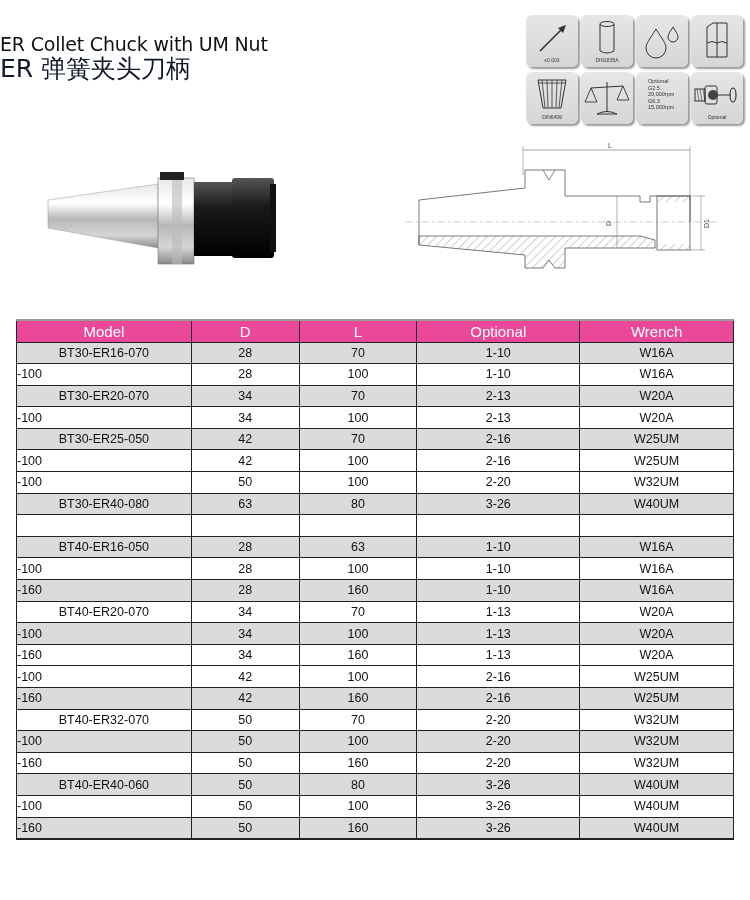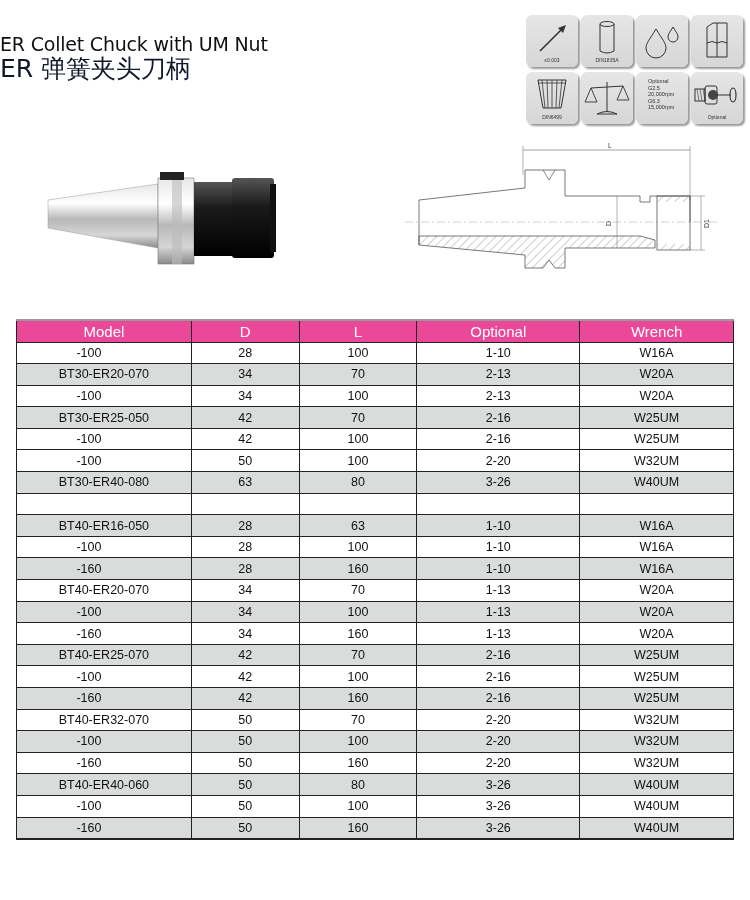--- a/index.html
+++ b/index.html
@@ -27,21 +27,21 @@
   .photo { position: absolute; left: 40px; top: 160px; width: 240px; height: 120px; }
   .drawing { position: absolute; left: 405px; top: 140px; width: 320px; height: 140px; }
 
   table.spec { position: absolute; left: 16px; top: 319px; width: 718px;
     border-collapse: collapse; font-family: "Liberation Sans", sans-serif; font-size: 12.5px; }
   table.spec th { background: #ec4899; color: #fff; font-weight: normal; font-size: 15px;
     height: 22px; border: 1px solid #222; border-top: 2px solid #999; }
   table.spec td { height: 21.6px; border: 1px solid #222; text-align: center; color: #111; padding: 0; }
   table.spec tr.shade td { background: #dadcdc; }
   table.spec td.model { text-align: center; }
-  table.spec td.model.sub { text-align: center; padding-right: 42px; padding-left: 12px; }
+  table.spec td.model.sub { text-align: left; padding-right: 42px; }
   table.spec tr:last-child td { border-bottom: 2px solid #222; }
 </style>
 </head>
 <body>
 
 <div class="title-block">
   <div class="title-en">ER Collet Chuck with UM Nut</div>
   <div class="title-cn">ER 弹簧夹头刀柄</div>
 </div>
 
@@ -200,20 +200,27 @@
   <thead>
     <tr>
       <th>Model</th>
       <th>D</th>
       <th>L</th>
       <th>Optional</th>
       <th>Wrench</th>
     </tr>
   </thead>
   <tbody id="spec-body">
+      <tr class="shade">
+        <td class="model">BT30-ER16-070</td>
+        <td>28</td>
+        <td>70</td>
+        <td>1-10</td>
+        <td>W16A</td>
+      </tr>
       <tr>
         <td class="model sub">-100</td>
         <td>28</td>
         <td>100</td>
         <td>1-10</td>
         <td>W16A</td>
       </tr>
       <tr class="shade">
         <td class="model">BT30-ER20-070</td>
         <td>34</td>
@@ -298,27 +305,20 @@
         <td>1-13</td>
         <td>W20A</td>
       </tr>
       <tr>
         <td class="model sub">-160</td>
         <td>34</td>
         <td>160</td>
         <td>1-13</td>
         <td>W20A</td>
       </tr>
-      <tr class="shade">
-        <td class="model">BT40-ER25-070</td>
-        <td>42</td>
-        <td>70</td>
-        <td>2-16</td>
-        <td>W25UM</td>
-      </tr>
       <tr>
         <td class="model sub">-100</td>
         <td>42</td>
         <td>100</td>
         <td>2-16</td>
         <td>W25UM</td>
       </tr>
       <tr class="shade">
         <td class="model sub">-160</td>
         <td>42</td>

